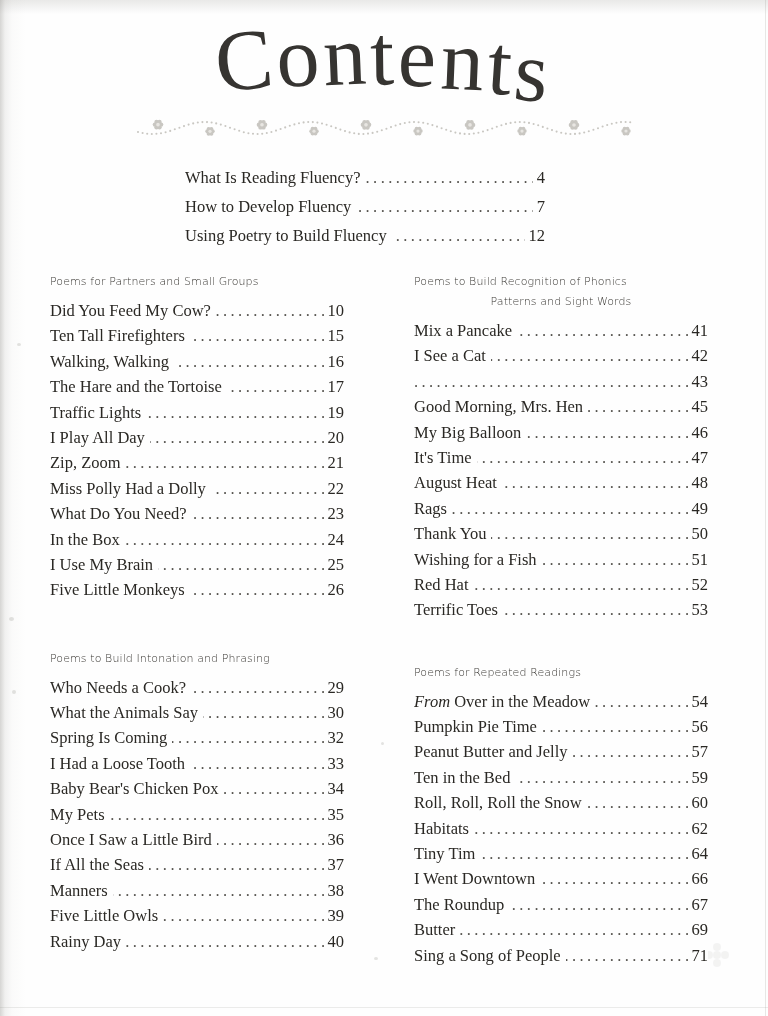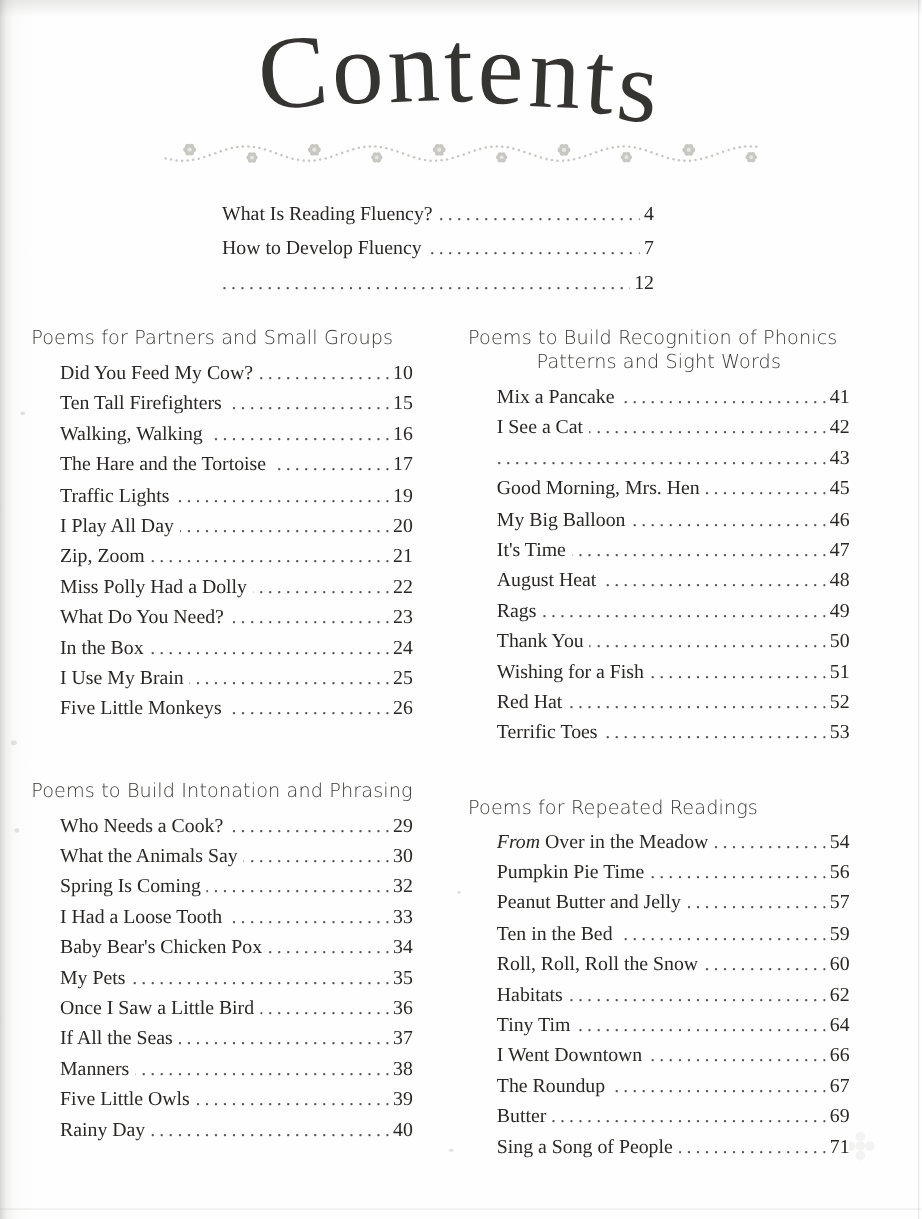--- a/index.html
+++ b/index.html
@@ -118,25 +118,26 @@
   .col-right {
     position: absolute;
     top: 272px;
     left: 390px;
     width: 318px;
   }
 
   .sec-head {
     font-family: "DejaVu Sans", "Liberation Sans", sans-serif;
     font-weight: 300;
-    font-size: 16px;
+    font-size: 11px;
     line-height: 20px;
     color: #3a3834;
     letter-spacing: 0.1px;
     margin-bottom: 6px;
+    margin-left: 24px;
   }
   .sec-head .l2 { display: block; text-align: center; }
 
   .entries {
     margin-left: 24px;
   }
   .entry {
     position: relative;
     height: 25.4px;
     line-height: 25.4px;
@@ -396,21 +397,21 @@
             <circle cx="491.4" cy="20.7" r="2.0" fill="#c9c7c2"></circle>
             <circle cx="490" cy="23.017502924855904" r="1.6" fill="#e8e6e2"></circle>
           </g>
         </g>
     </svg>
   </div>
 
   <div class="intro" id="intro-list">
       <div class="entry"><span class="dots">..........................................................................................</span><span class="t">What Is Reading Fluency?</span><span class="p">4</span></div>
       <div class="entry"><span class="dots">..........................................................................................</span><span class="t">How to Develop Fluency</span><span class="p">7</span></div>
-      <div class="entry"><span class="dots">..........................................................................................</span><span class="p">12</span></div>
+      <div class="entry"><span class="dots">..........................................................................................</span><span class="t">Using Poetry to Build Fluency</span><span class="p">12</span></div>
     </div>
 
   <div class="col-left" id="col-left">
       <div class="sec-block">
         <div class="sec-head">Poems for Partners and Small Groups</div>
         <div class="entries">
           <div class="entry"><span class="dots">..........................................................................................</span><span class="t">Did You Feed My Cow?</span><span class="p">10</span></div>
           <div class="entry"><span class="dots">..........................................................................................</span><span class="t">Ten Tall Firefighters</span><span class="p">15</span></div>
           <div class="entry"><span class="dots">..........................................................................................</span><span class="t">Walking, Walking</span><span class="p">16</span></div>
           <div class="entry"><span class="dots">..........................................................................................</span><span class="t">The Hare and the Tortoise</span><span class="p">17</span></div>

